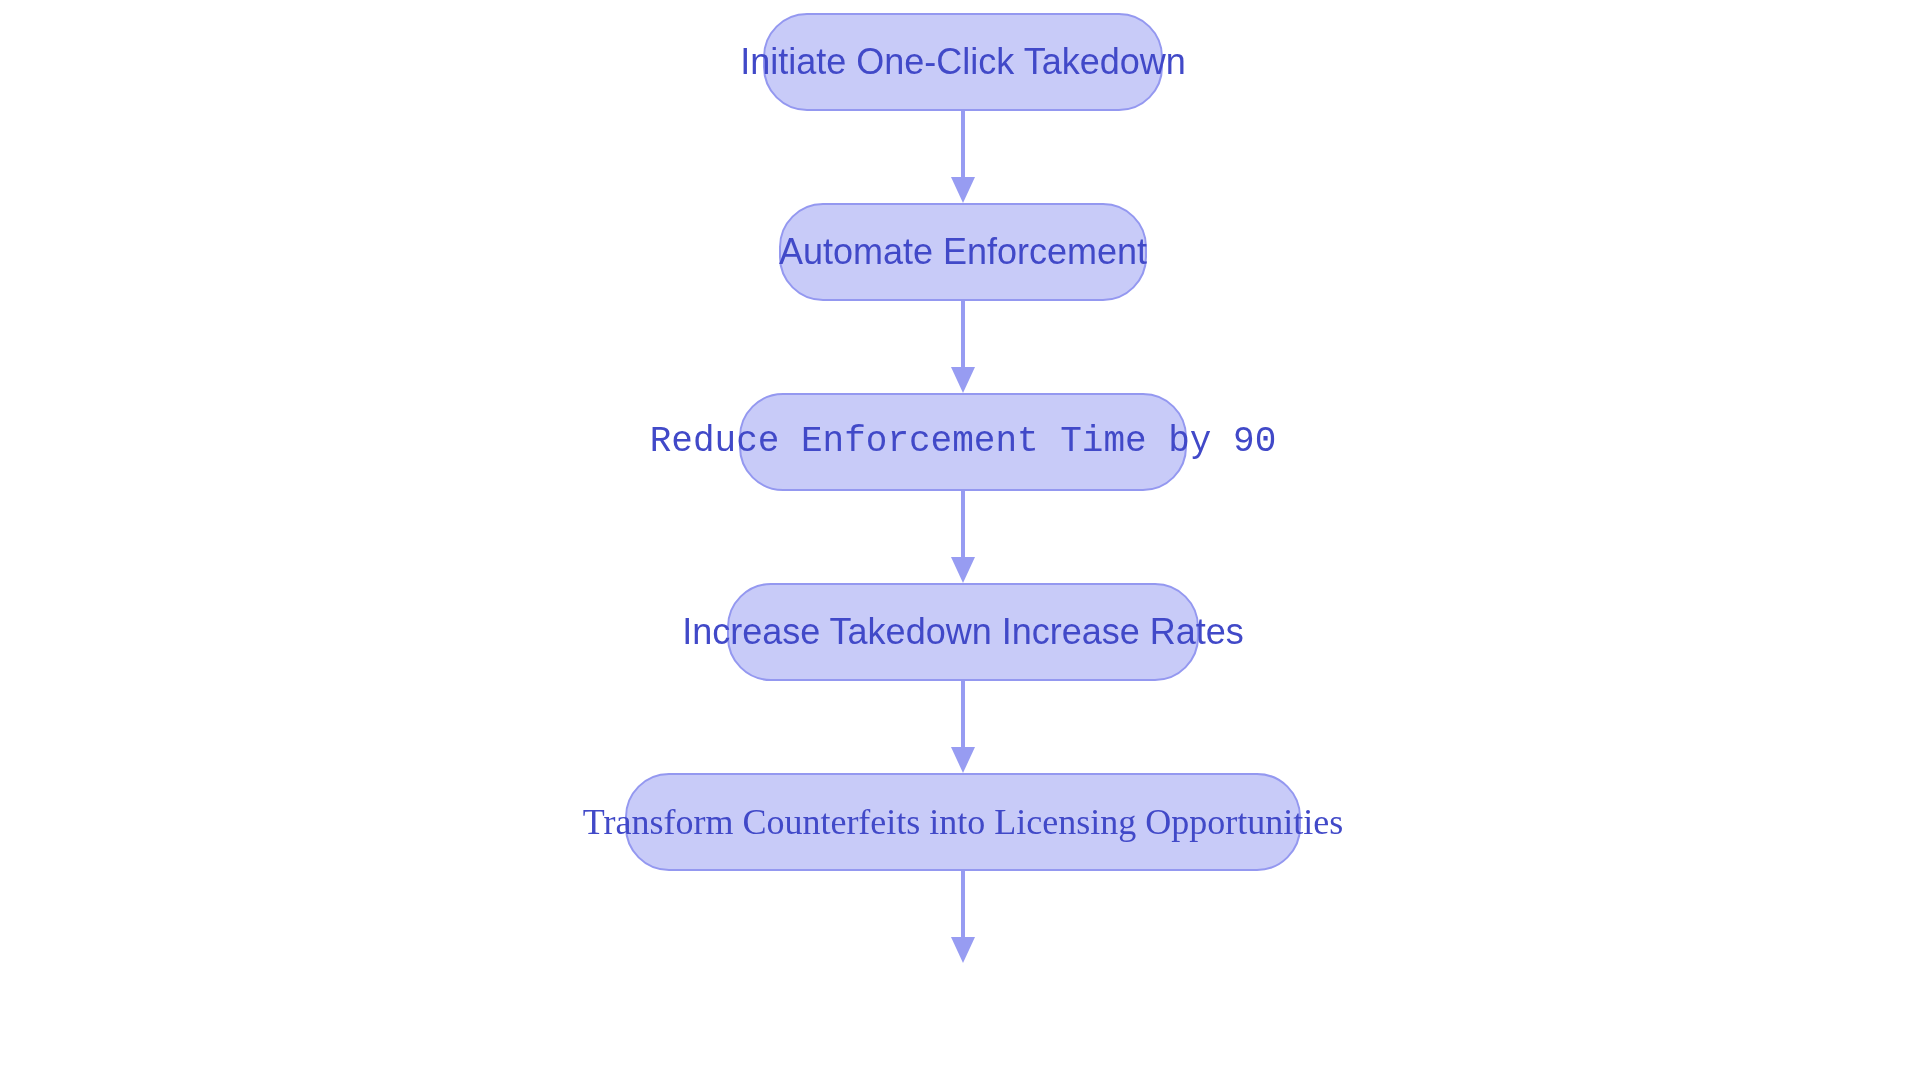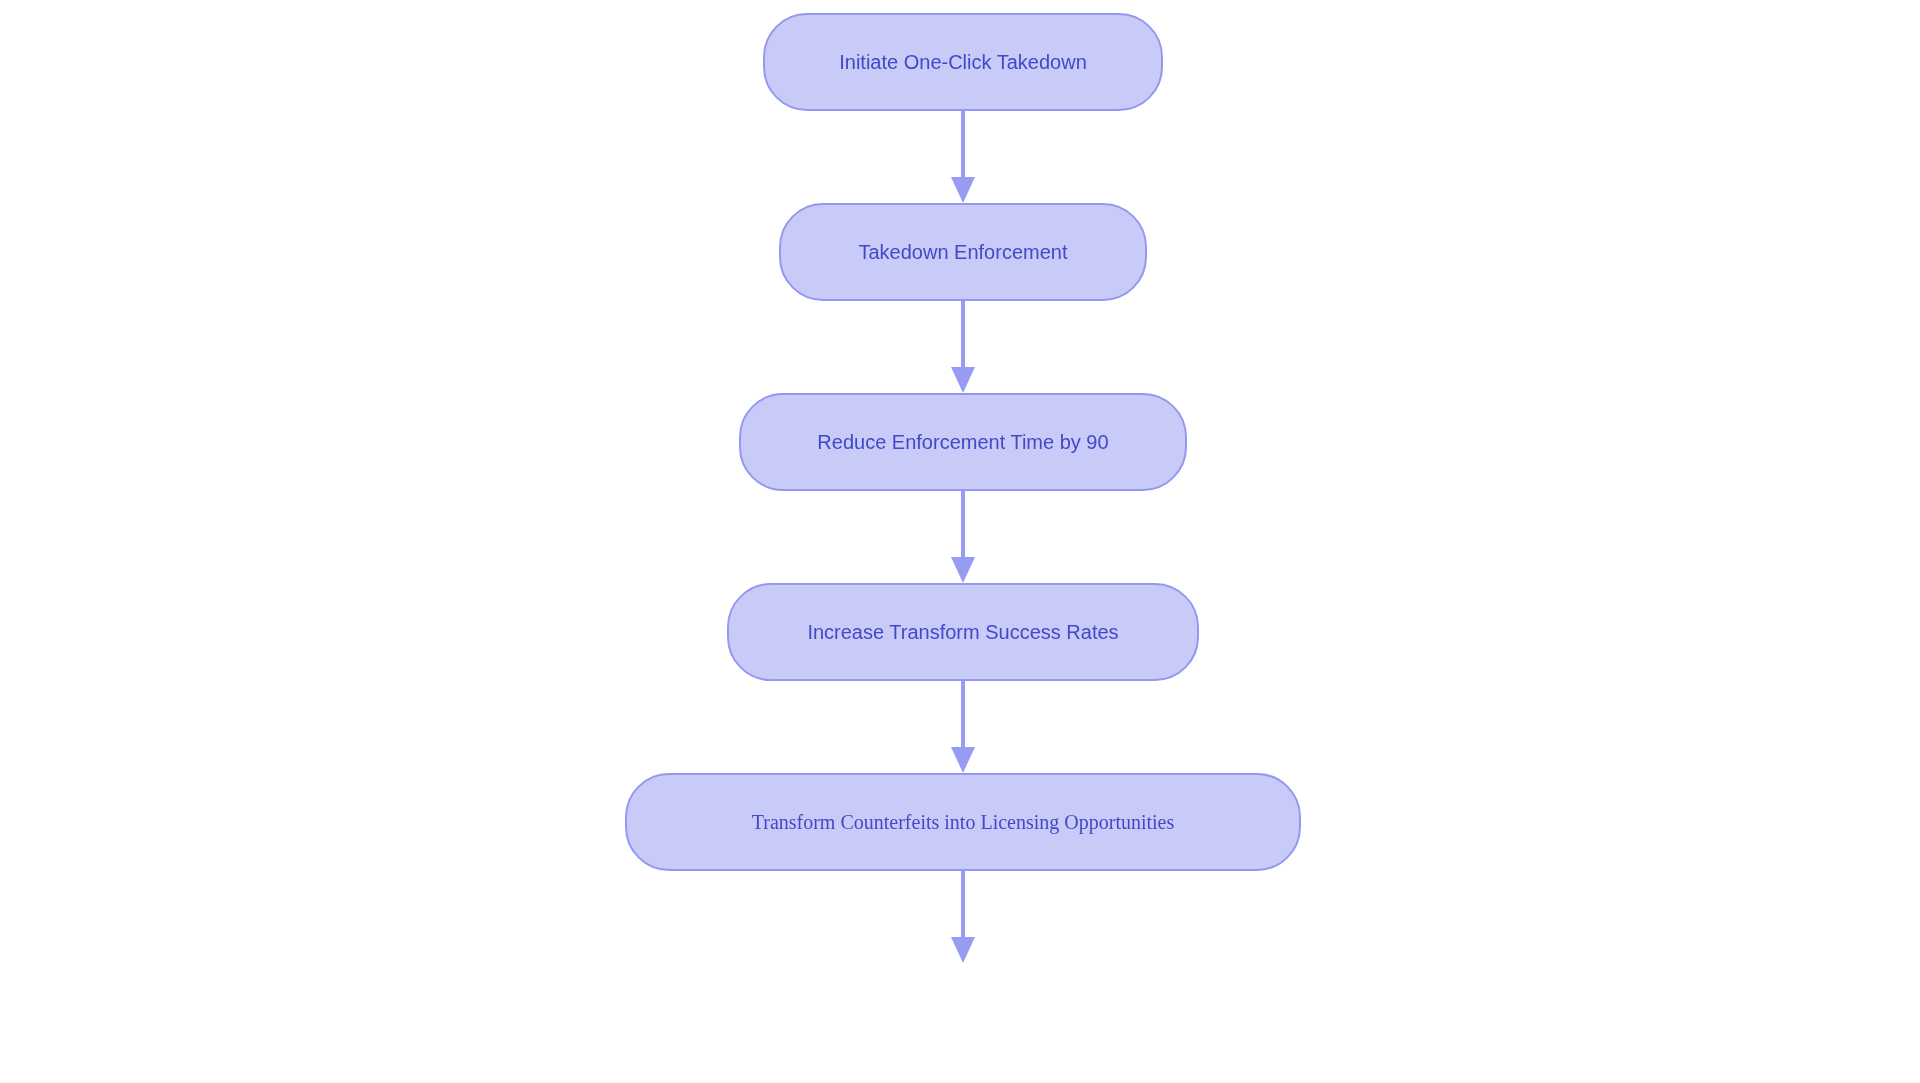--- a/index.html
+++ b/index.html
@@ -37,29 +37,29 @@
     border: 2px solid var(--node-border);
     background: var(--node-fill);
     border-radius: 44px;
     display: flex;
     align-items: center;
     justify-content: center;
     flex: 0 0 auto;
   }
   .node .label {
     color: var(--node-text);
-    font-size: 20px;
+    font-size: 36px;
     line-height: 1;
     white-space: nowrap;
     text-align: center;
   }
   
   .n1 { width: 400px; }
   .n2 { width: 368px; }
-  .n3 { width: 448px; }
+  .n3 { width: 448px; font-family: Liberation Mono, monospace; }
   .n4 { width: 472px; }
   .n5 { width: 676px; font-family: Liberation Serif, serif; }
   .n6 { width: 553px; }
   .edge {
     height: 92px;
     display: flex;
     flex-direction: column;
     align-items: center;
     flex: 0 0 auto;
   }
@@ -86,39 +86,39 @@
     <div class="node n1">
       <span class="label">Initiate One-Click Takedown</span>
     </div>
 
     <div class="edge">
       <div class="line"></div>
       <div class="head"></div>
     </div>
 
     <div class="node n2">
-      <span class="label">Takedown Enforcement</span>
+      <span class="label">Automate Enforcement</span>
     </div>
 
     <div class="edge">
       <div class="line"></div>
       <div class="head"></div>
     </div>
 
     <div class="node n3">
       <span class="label">Reduce Enforcement Time by 90</span>
     </div>
 
     <div class="edge">
       <div class="line"></div>
       <div class="head"></div>
     </div>
 
     <div class="node n4">
-      <span class="label">Increase Transform Success Rates</span>
+      <span class="label">Increase Takedown Increase Rates</span>
     </div>
 
     <div class="edge">
       <div class="line"></div>
       <div class="head"></div>
     </div>
 
     <div class="node n5">
       <span class="label">Transform Counterfeits into Licensing Opportunities</span>
     </div>

